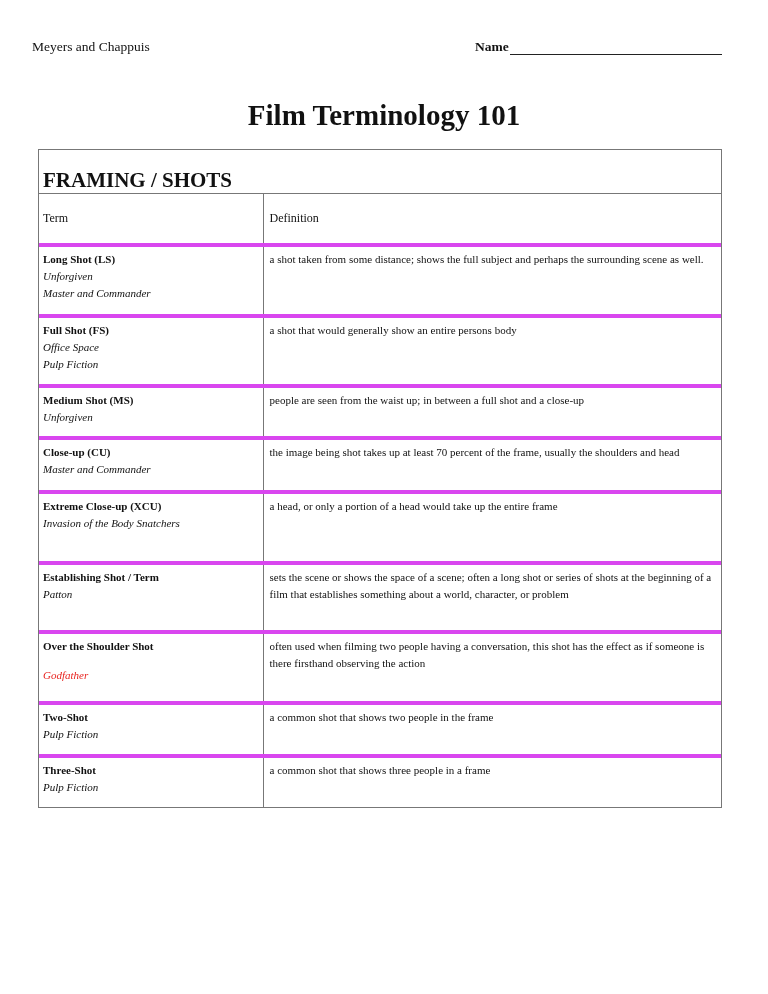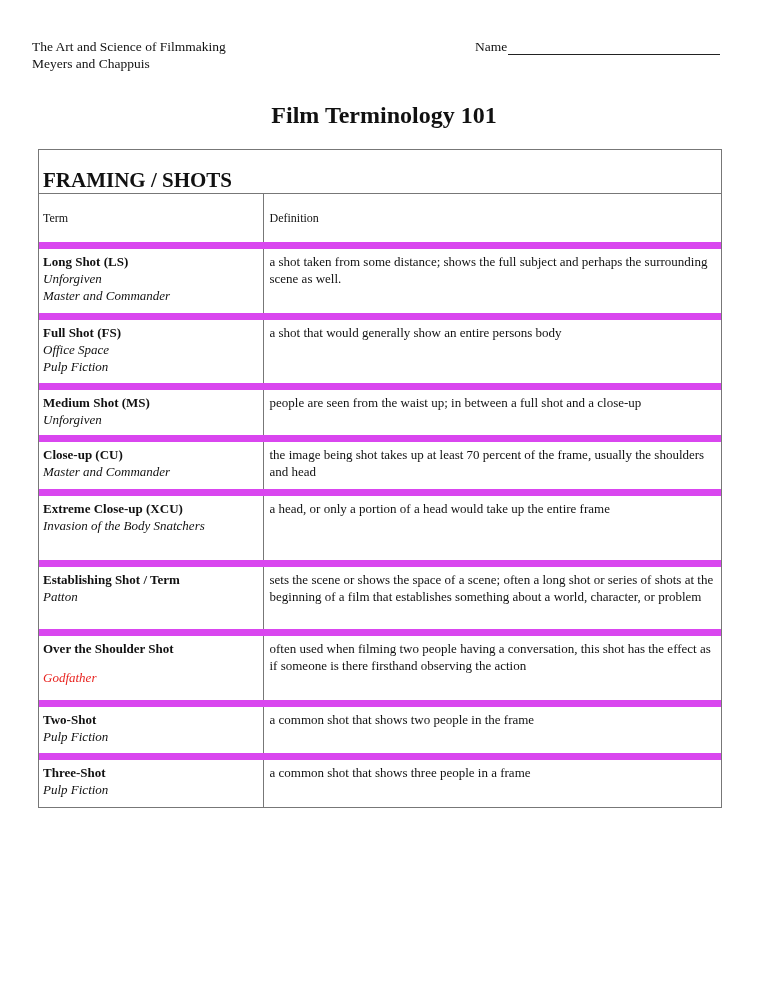--- a/index.html
+++ b/index.html
@@ -5,59 +5,58 @@
   html, body { margin: 0; padding: 0; background: #ffffff; }
   body {
     width: 768px; height: 994px; position: relative; overflow: hidden;
     font-family: "Liberation Serif", "DejaVu Serif", serif; color: #111;
   }
   .hdr-left {
     position: absolute; left: 32px; top: 38px; font-size: 13.5px; line-height: 17px;
   }
   .hdr-right {
     position: absolute; left: 475px; top: 38px; font-size: 13.5px; line-height: 17px;
-    display: flex; align-items: flex-end;
+    display: flex; align-items: flex-end; font-weight: bold;
   }
   .name-line {
     display: inline-block; width: 212px; border-bottom: 1px solid #222; height: 14px; margin-left: 1px;
   }
   .title {
     position: absolute; left: 0; width: 768px; top: 98px; text-align: center;
-    font-size: 24px; font-weight: bold; line-height: 34px;
+    font-size: 29px; font-weight: bold; line-height: 34px;
   }
   .box {
     position: absolute; left: 38px; top: 149px; width: 684px; height: 659px;
     border: 1px solid #777; box-sizing: border-box;
   }
   .section-title {
     position: absolute; left: 0; top: 0; width: 100%; height: 44px; box-sizing: border-box;
     border-bottom: 1px solid #777;
     font-size: 21px; font-weight: bold; padding: 18px 0 0 4px; line-height: 24px;
   }
   table {
     position: absolute; left: 0; top: 44px; width: 682px; border-collapse: collapse;
     table-layout: fixed;
   }
   td {
-    border-top: 7px solid #d946ef; vertical-align: top; font-size: 13px; line-height: 17px;
+    border-top: 4px solid #d946ef; vertical-align: top; font-size: 11px; line-height: 17px;
     padding: 4px 6px 0 4px; box-sizing: border-box;
   }
   tr:first-child td { border-top: none; }
   td.term { width: 224px; border-right: 1px solid #777; }
   td.def { width: 458px; padding-left: 6px; }
   .term-name { font-weight: bold; display: block; }
   .film { font-style: italic; display: block; }
   .film.red { color: #e8231f; margin-top: 12px; }
   .hdr-cell { font-weight: normal; font-size: 12px; padding-top: 16px; }
 </style>
 </head>
 <body>
 
 <div class="hdr-left">
-  <div>The Art and Science of Filmmaking</div>
   <div>Meyers and Chappuis</div>
 </div>
 <div class="hdr-right">
   <span>Name</span>
     <span class="name-line"></span>
 </div>
 
 <div class="title">Film Terminology 101</div>
 
 <div class="box">

